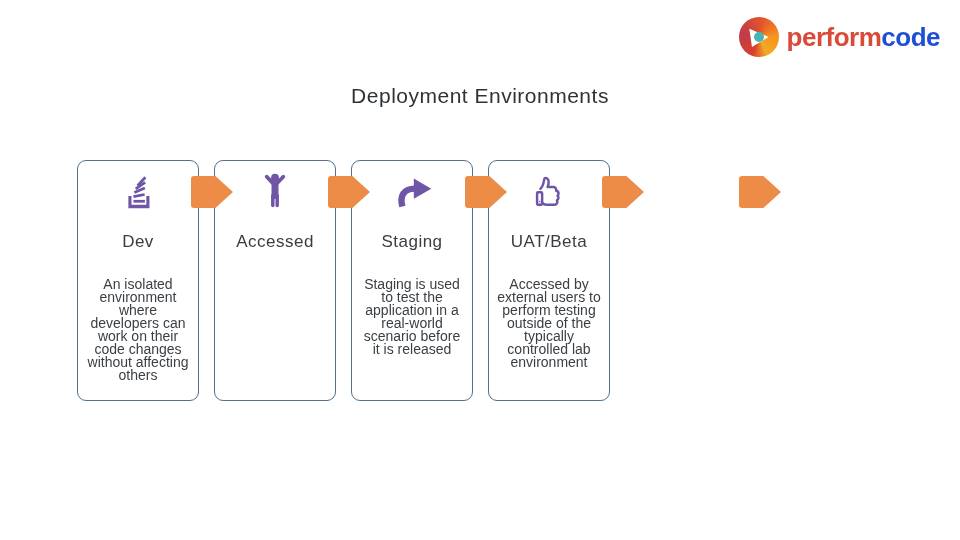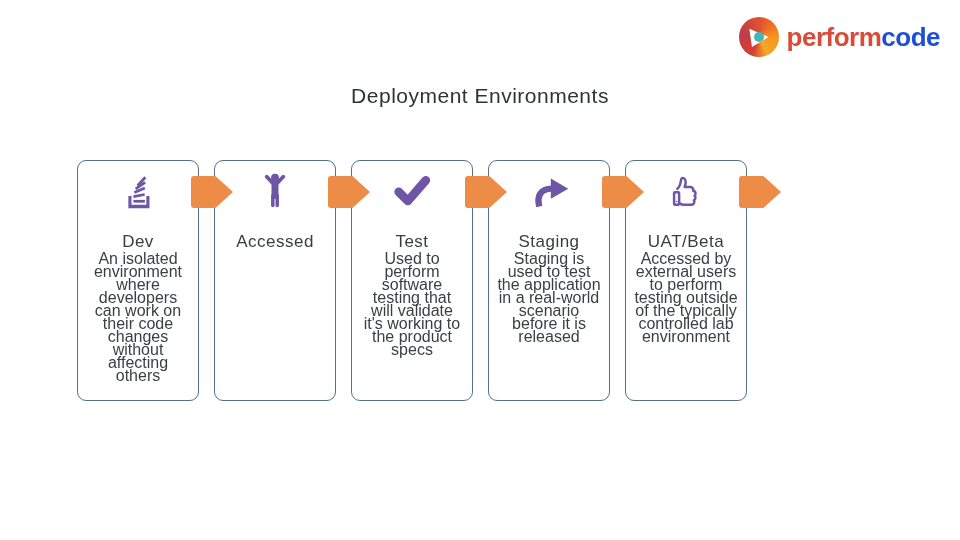--- a/index.html
+++ b/index.html
@@ -37,21 +37,21 @@
   .cards { position:absolute; left:77px; top:160px; display:flex; gap:15px; }
   .card {
     width:122px; height:241px; background:#ffffff;
     border:1px solid #53718e; border-radius:9px;
     text-align:center; position:relative;
   }
   .card-icon { margin-top:7px; height:44px; color:#6f55a5; }
   .card-icon svg { width:44px; height:44px; display:inline-block; }
   .card-title { margin-top:20px; font-size:17px; letter-spacing:0.5px; color:#383d43; }
   .card-desc {
-    padding:0 8px; font-size:16px; line-height:13px; color:#3a3f44;
+    margin-top:26px; padding:0 8px; font-size:14px; line-height:13px; color:#3a3f44;
   }
 
   
   .flow-arrow {
     position:absolute; top:16px; width:42px; height:32px; background:#ec8c46; z-index:3;
     clip-path:polygon(0% 0%, 58% 0%, 100% 50%, 58% 100%, 0% 100%);
     border-radius:3px;
   }
   .flow-arrow.a1 { left:114px; }
   .flow-arrow.a2 { left:251px; }
@@ -99,29 +99,20 @@
             <path d="M24 19 L33 9.5" stroke-width="4.2"></path>
             <path d="M24 18 v12" stroke-width="7.6"></path>
             <path d="M21.6 30 v11" stroke-width="3.8"></path>
             <path d="M26.4 30 v11" stroke-width="3.8"></path>
           </g>
         </svg>
       </div>
       <div class="card-title">Accessed</div>
     </div>
 
-    <div class="card">
-      <div class="card-icon">
-        <svg viewBox="0 0 48 48">
-          <path d="M9.5 26 L19.5 36 L39 13.5" stroke="currentColor" stroke-width="9.5" fill="none" stroke-linecap="round" stroke-linejoin="round"></path>
-        </svg>
-      </div>
-      <div class="card-title">Test</div>
-      <div class="card-desc">Used to perform software testing that will validate it's working to the product specs</div>
-    </div>
 
     <div class="card">
       <div class="card-icon">
         <svg viewBox="0 0 48 48">
           <path d="M13.5 42 C10.5 31 14.5 22.5 27 22.5" fill="none" stroke="currentColor" stroke-width="7"></path>
           <polygon points="26,11.5 26,33.5 45,22.5" fill="currentColor"></polygon>
         </svg>
       </div>
       <div class="card-title">Staging</div>
       <div class="card-desc">Staging is used to test the application in a real-world scenario before it is released</div>

